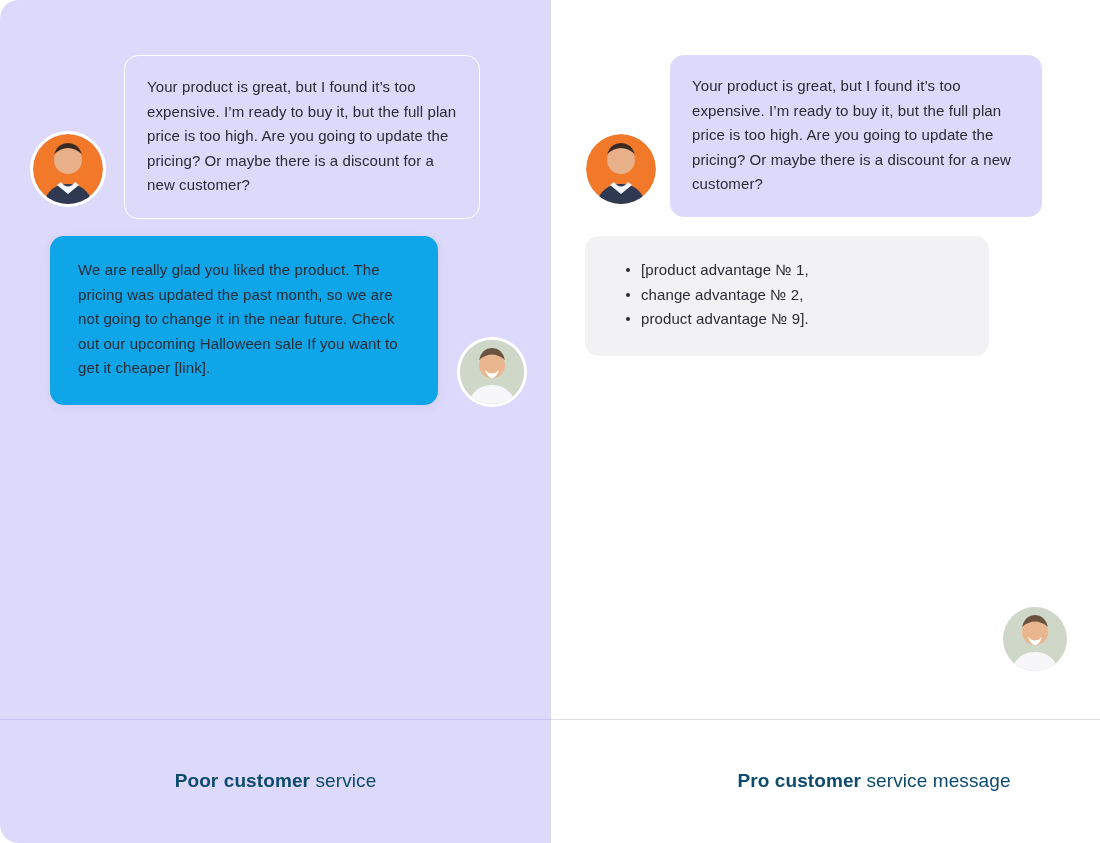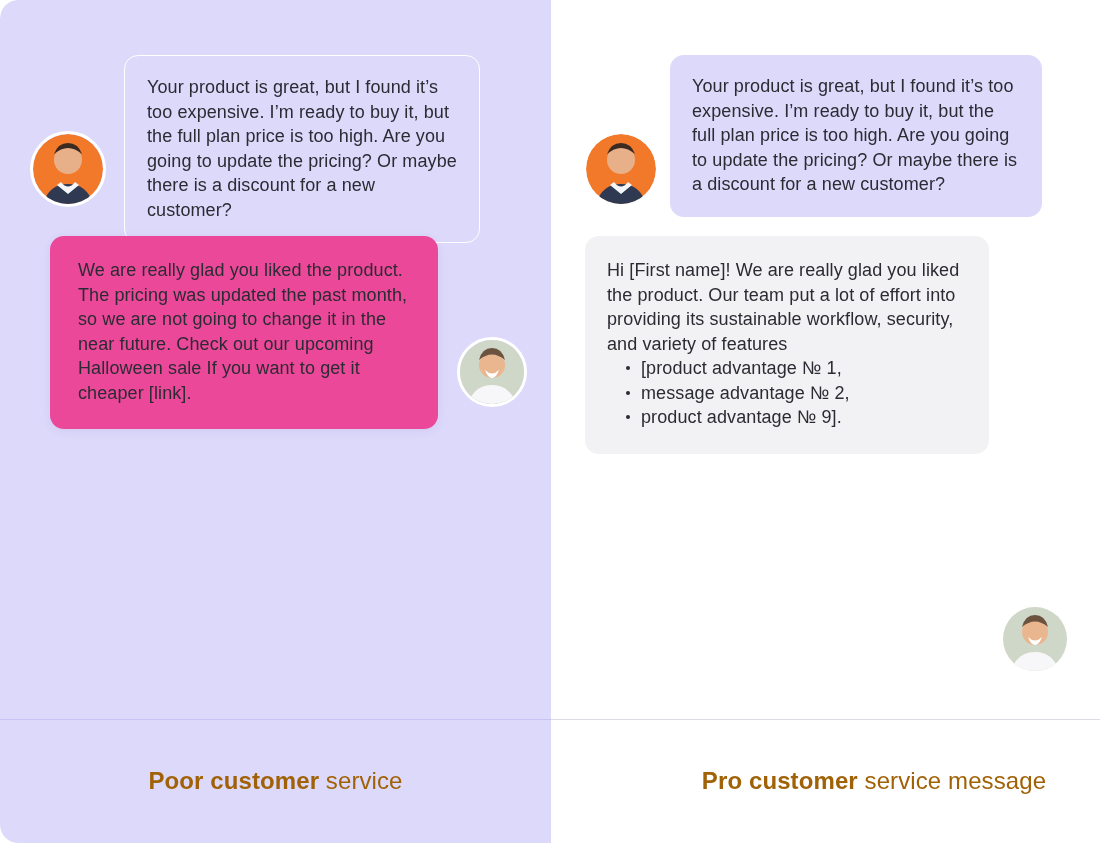--- a/index.html
+++ b/index.html
@@ -52,23 +52,23 @@
     left: 551px;
     top: 719px;
     width: 549px;
     height: 1px;
     background: #dcdce4;
   }
   .caption {
     position: absolute;
     top: 766px;
     text-align: center;
-    font-size: 24px;
+    font-size: 19px;
     line-height: 30px;
-    color: #a16207;
+    color: #0c4a6e;
     letter-spacing: 0.1px;
   }
   .caption .strong {
     font-weight: bold;
   }
   .caption-left { left: 0; width: 551px; }
   .caption-right { left: 551px; width: 646px; }
 
   
   .avatar {
@@ -77,21 +77,21 @@
     overflow: hidden;
     box-sizing: border-box;
     border: 3px solid #ffffff;
   }
   .avatar svg { display: block; }
 
   
   .bubble {
     position: absolute;
     box-sizing: border-box;
-    font-size: 18px;
+    font-size: 15px;
     line-height: 24.5px;
     color: #2b2b33;
     letter-spacing: 0.1px;
   }
   .bubble p { margin: 0; }
   .bubble p + p { margin-top: 18px; }
 
   .bubble-customer-left {
     left: 124px;
     top: 55px;
@@ -99,21 +99,21 @@
     padding: 19px 22px 20px 22px;
     background: #ddd9fb;
     border: 1.5px solid #ffffff;
     border-radius: 14px;
   }
   .bubble-agent-left {
     left: 50px;
     top: 236px;
     width: 388px;
     padding: 22px 26px 24px 28px;
-    background: #ec4899;
+    background: #0ea5e9;
     border-radius: 14px;
     box-shadow: 0 2px 10px rgba(60,50,130,0.08);
   }
   .bubble-customer-right {
     left: 670px;
     top: 55px;
     width: 372px;
     padding: 19px 22px 20px 22px;
     background: #ddd9fb;
     border-radius: 14px;
@@ -192,24 +192,23 @@
       <path d="M10 70 q6 -20 25 -20 q19 0 25 20 z" fill="#2f3a52"></path>
       <path d="M28 48 q7 9 14 0 l4 3 -11 9 -11 -9 z" fill="#f4f6fa"></path>
     </svg>
   </div>
 
   <div class="bubble bubble-customer-right">
     <p>Your product is great, but I found it’s too expensive. I’m ready to buy it, but the full plan price is too high. Are you going to update the pricing? Or maybe there is a discount for a new customer?</p>
   </div>
 
   <div class="bubble bubble-agent-right">
-    <p>Hi [First name]! We are really glad you liked the product. Our team put a lot of effort into providing its sustainable workflow, security, and variety of features</p>
     <ul>
       <li>[product advantage № 1,</li>
-      <li>message advantage № 2,</li>
+      <li>change advantage № 2,</li>
       <li>product advantage № 9].</li>
     </ul>
   </div>
 
   <div class="avatar" style="left:1000px; top:604px; width:70px; height:70px;">
     <svg width="64" height="64" viewBox="0 0 64 64" aria-hidden="true">
       <rect width="64" height="64" fill="#cfd7c8"></rect>
       <circle cx="32" cy="25" r="13" fill="#eab68f"></circle>
       <path d="M19 20 q13 -11 26 0 q-3 -12 -13 -12 q-10 0 -13 12 z" fill="#6b5340"></path>
       <path d="M8 64 q6 -19 24 -19 q18 0 24 19 z" fill="#f7f7f9"></path>

